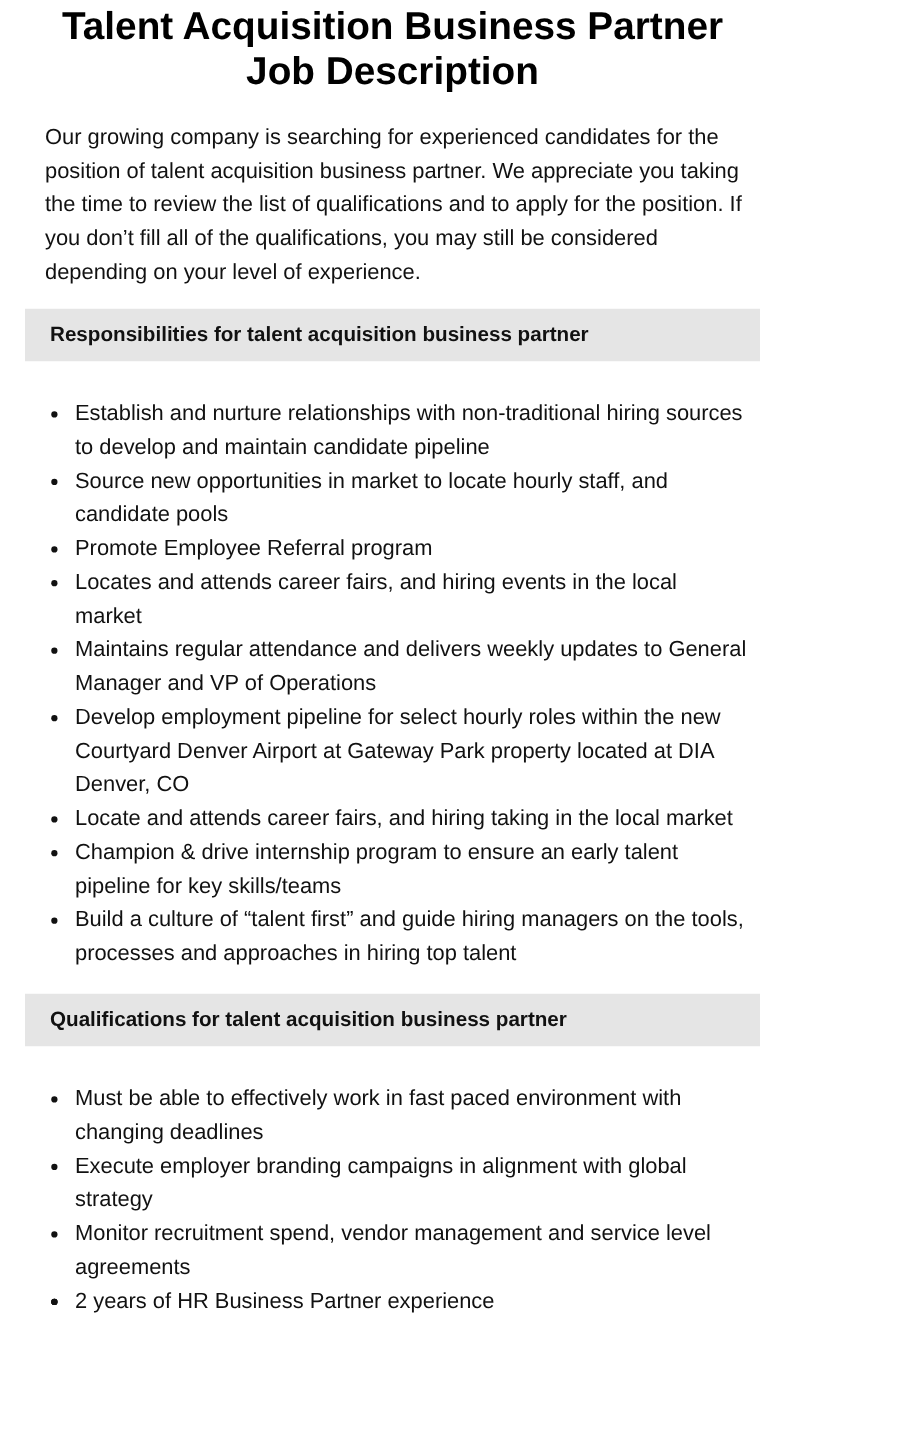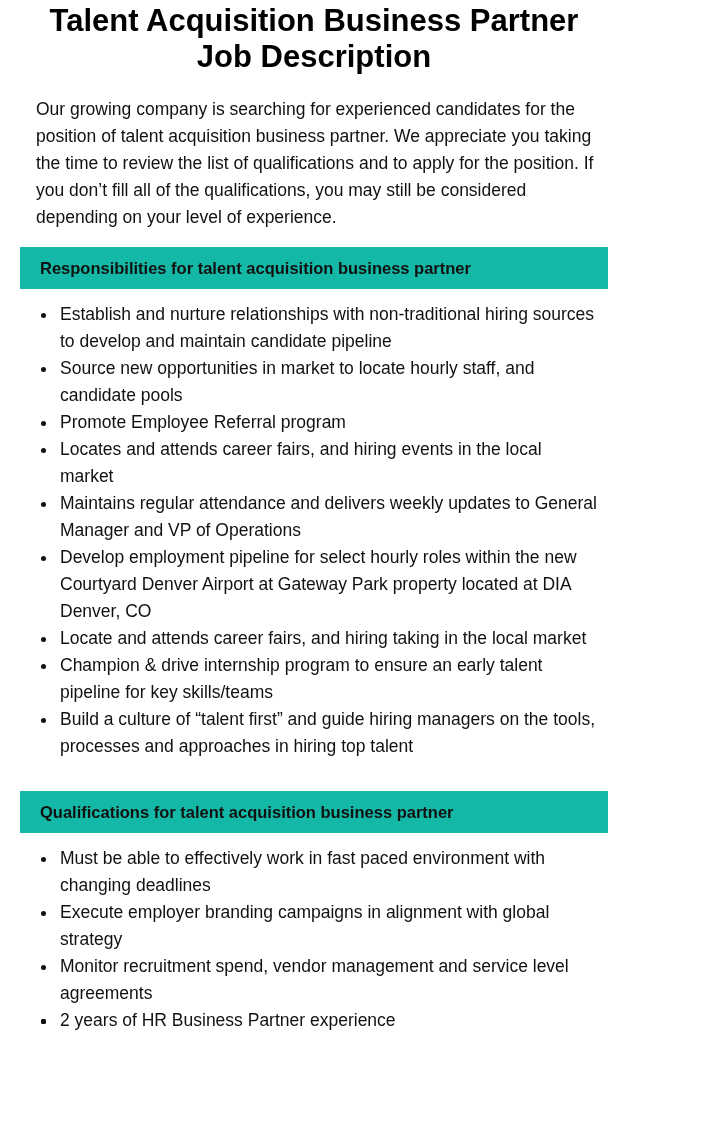--- a/index.html
+++ b/index.html
@@ -29,35 +29,35 @@
       color: #000000;
     }
     p.intro {
       margin: 21px 0 0 16px;
       font-size: 17.5px;
       line-height: 27px;
       color: #111111;
     }
     .section-header {
       margin-top: 16px;
-      background: #14b8a6;
+      background: #e5e5e5;
       height: 42px;
       box-sizing: border-box;
       padding: 0 20px;
       display: flex;
       align-items: center;
       font-size: 16.5px;
       font-weight: bold;
       color: #111111;
     }
     .section-header.second {
-      margin-top: 31px;
+      margin-top: 19px;
     }
     ul.bullets {
-      margin: 12px 0 0 0;
+      margin: 28px 0 0 0;
       padding: 0 0 0 40px;
       list-style: none;
     }
     ul.bullets li {
       position: relative;
       font-size: 17.5px;
       line-height: 27px;
       color: #111111;
       padding-right: 10px;
     }

